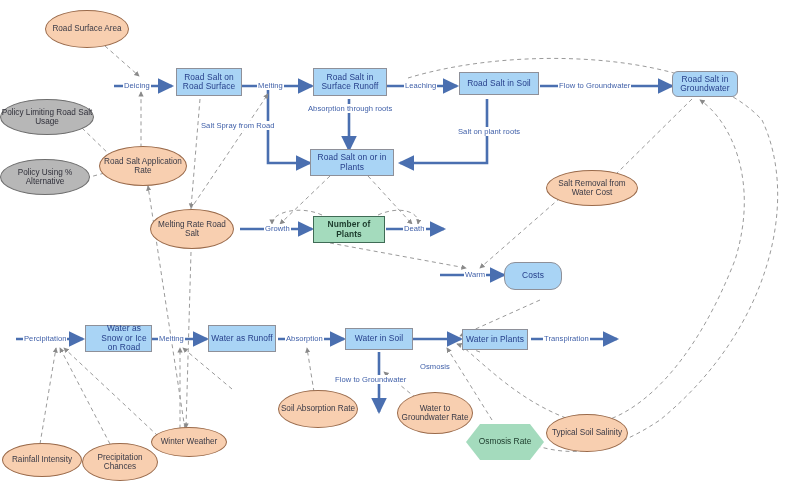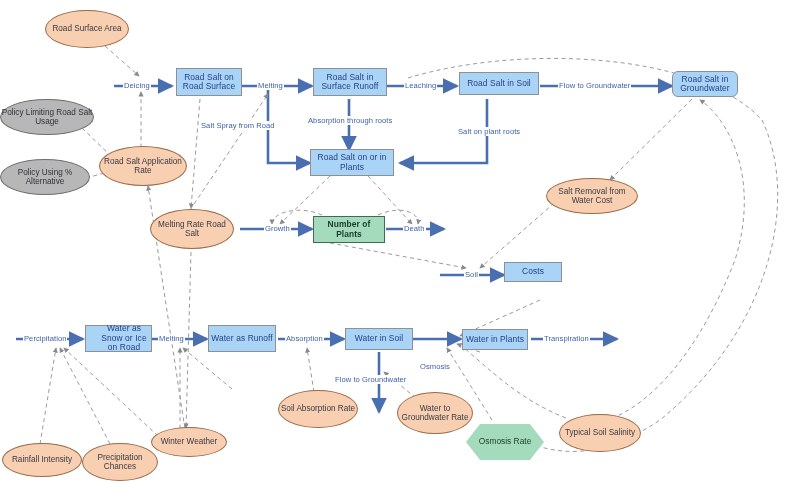--- a/index.html
+++ b/index.html
@@ -191,34 +191,34 @@
   </div>
 
   <div class="node node-aux" style="left:99px; top:146px; width:88px; height:40px;">
     <span>Road Salt Application Rate</span>
   </div>
 
   <div class="node node-aux" style="left:150px; top:209px; width:84px; height:40px;">
     <span>Melting Rate Road Salt</span>
   </div>
 
-  <div class="node node-aux" style="left:546px; top:178px; width:92px; height:36px;">
+  <div class="node node-aux" style="left:546px; top:170px; width:92px; height:36px;">
     <span>Salt Removal from Water Cost</span>
   </div>
 
 
   <div class="node node-aux" style="left:278px; top:390px; width:80px; height:38px;">
     <span>Soil Absorption Rate</span>
   </div>
 
   <div class="node node-aux" style="left:397px; top:392px; width:76px; height:42px;">
     <span>Water to Groundwater Rate</span>
   </div>
 
-  <div class="node node-aux" style="left:559px; top:414px; width:82px; height:38px;">
+  <div class="node node-aux" style="left:546px; top:414px; width:82px; height:38px;">
     <span>Typical Soil Salinity</span>
   </div>
 
   <div class="node node-aux" style="left:2px; top:443px; width:80px; height:34px;">
     <span>Rainfall Intensity</span>
   </div>
 
   <div class="node node-aux" style="left:82px; top:443px; width:76px; height:38px;">
     <span>Precipitation Chances</span>
   </div>
@@ -248,21 +248,21 @@
   </div>
 
   <div class="node node-stock" style="left:672px; top:71px; width:66px; height:26px;border-radius:6px;">
     <span>Road Salt in Groundwater</span>
   </div>
 
   <div class="node node-stock" style="left:310px; top:149px; width:84px; height:27px;">
     <span>Road Salt on or in Plants</span>
   </div>
 
-  <div class="node node-stock" style="left:504px; top:262px; width:58px; height:20px;">
+  <div class="node node-stock" style="left:504px; top:262px; width:58px; height:28px;border-radius:11px;">
     <span>Costs</span>
   </div>
 
   <div class="node node-stock" style="left:85px; top:325px; width:67px; height:27px;padding-left:11px;">
     <span>Water as Snow or Ice on Road</span>
   </div>
 
   <div class="node node-stock" style="left:208px; top:325px; width:68px; height:27px;">
     <span>Water as Runoff</span>
   </div>
@@ -283,25 +283,25 @@
     <div class="node node-hex" style="left:0; top:0; width:78px; height:36px; position:absolute;">
       <span>Osmosis Rate</span>
     </div>
   </div>
 
   <div class="edge-label" style="left:123px; top:81px;">Deicing</div>
   <div class="edge-label" style="left:257px; top:81px;">Melting</div>
   <div class="edge-label" style="left:404px; top:81px;">Leaching</div>
   <div class="edge-label" style="left:558px; top:81px;">Flow to Groundwater</div>
   <div class="edge-label" style="left:200px; top:121px;">Salt Spray from Road</div>
-  <div class="edge-label" style="left:307px; top:116px;">Absorption through roots</div>
+  <div class="edge-label" style="left:307px; top:104px;">Absorption through roots</div>
   <div class="edge-label" style="left:457px; top:127px;">Salt on plant roots</div>
   <div class="edge-label" style="left:264px; top:224px;">Growth</div>
   <div class="edge-label" style="left:403px; top:224px;">Death</div>
-  <div class="edge-label" style="left:464px; top:270px;">Soil</div>
+  <div class="edge-label" style="left:464px; top:270px;">Warm</div>
   <div class="edge-label" style="left:23px; top:334px;">Percipitation</div>
   <div class="edge-label" style="left:158px; top:334px;">Melting</div>
   <div class="edge-label" style="left:285px; top:334px;">Absorption</div>
   <div class="edge-label" style="left:419px; top:334px;margin-top:28px;">Osmosis</div>
   <div class="edge-label" style="left:543px; top:334px;">Transpiration</div>
   <div class="edge-label" style="left:334px; top:375px;">Flow to Groundwater</div>
 
 </div>
 
 </body></html>

